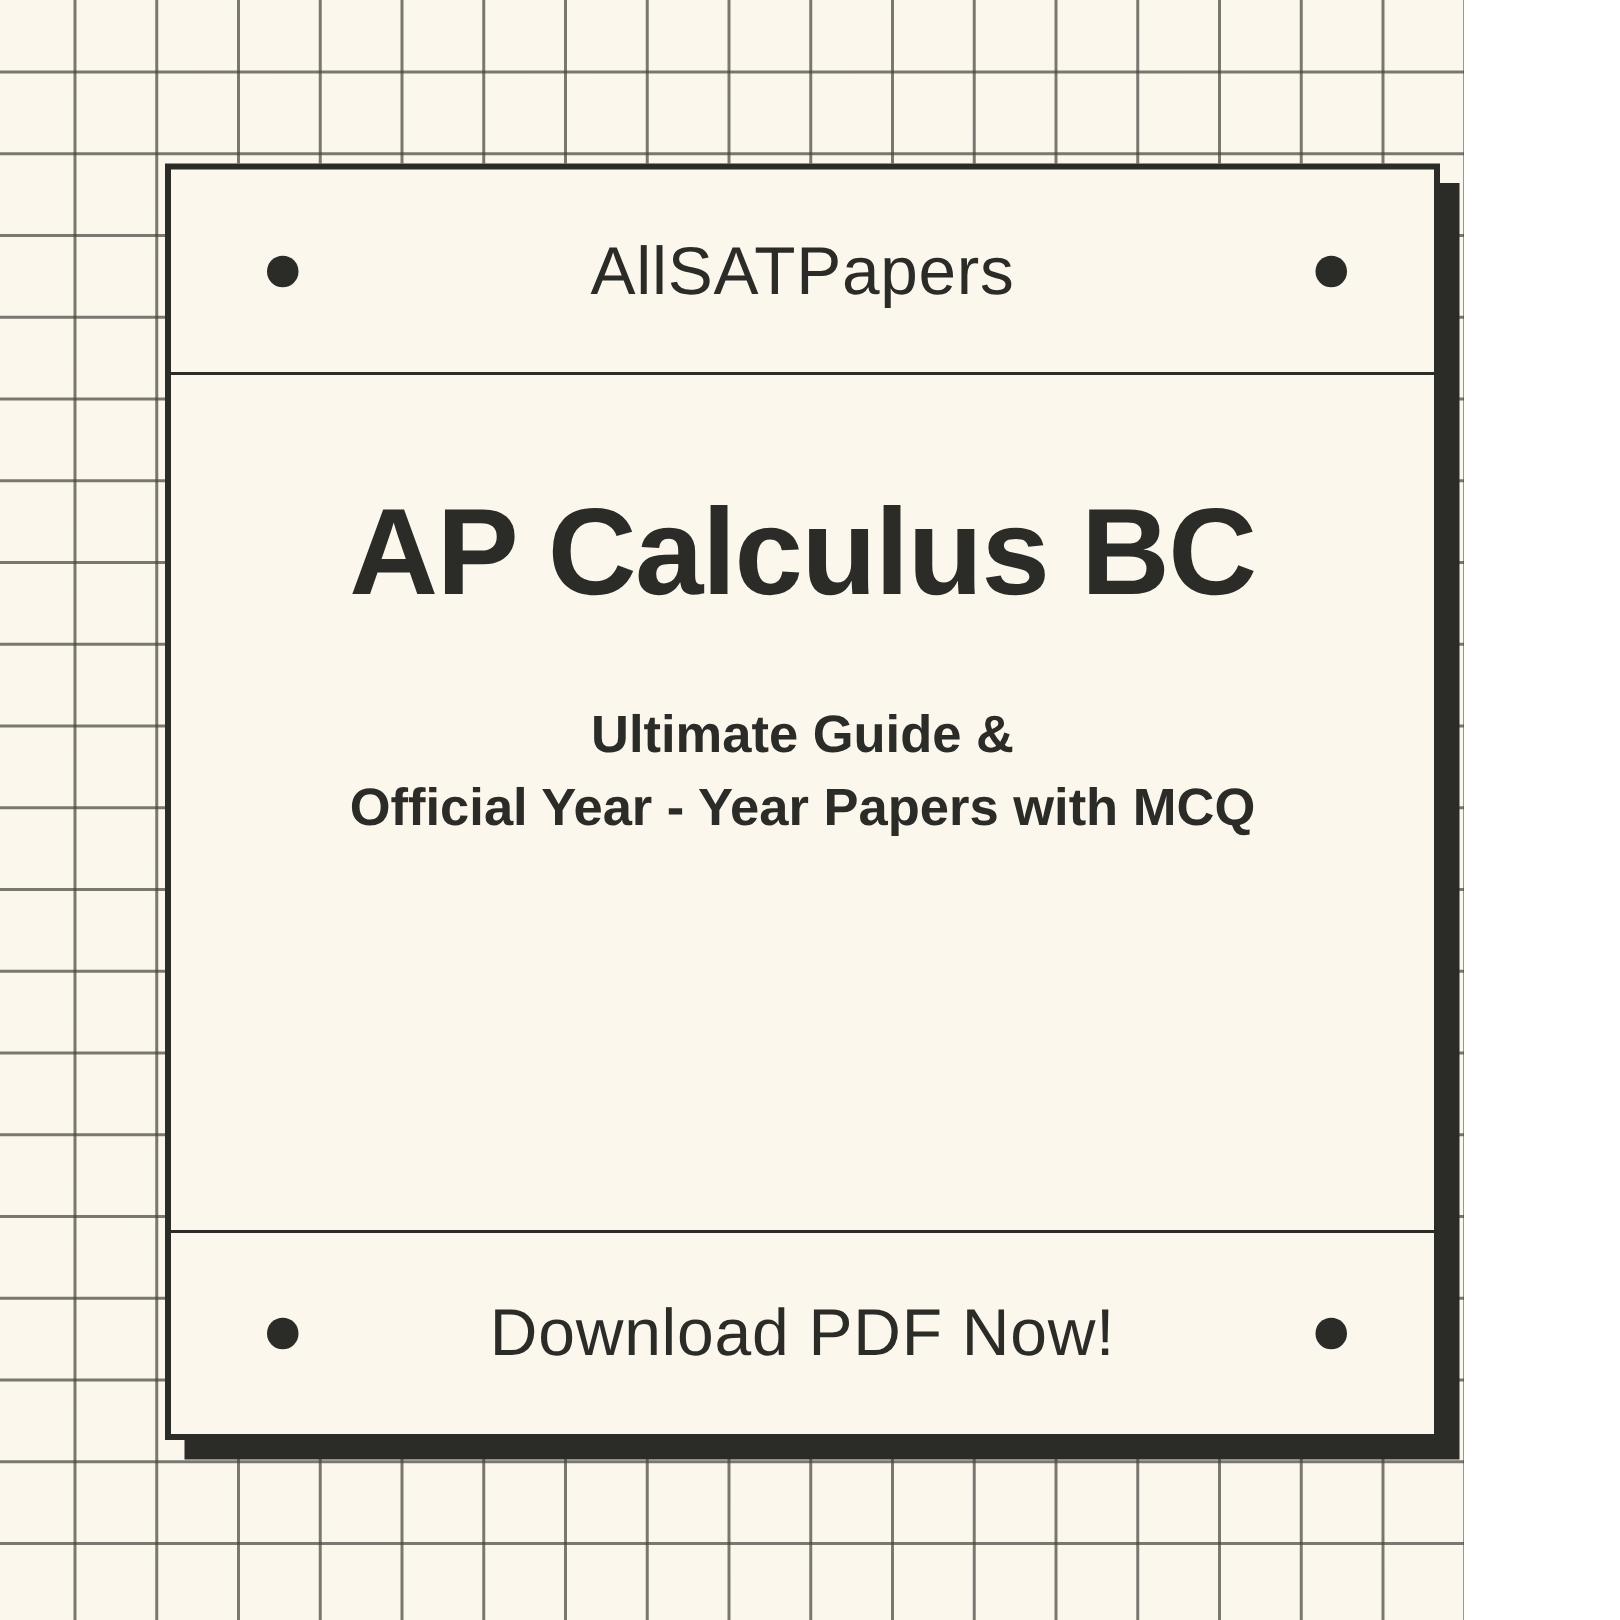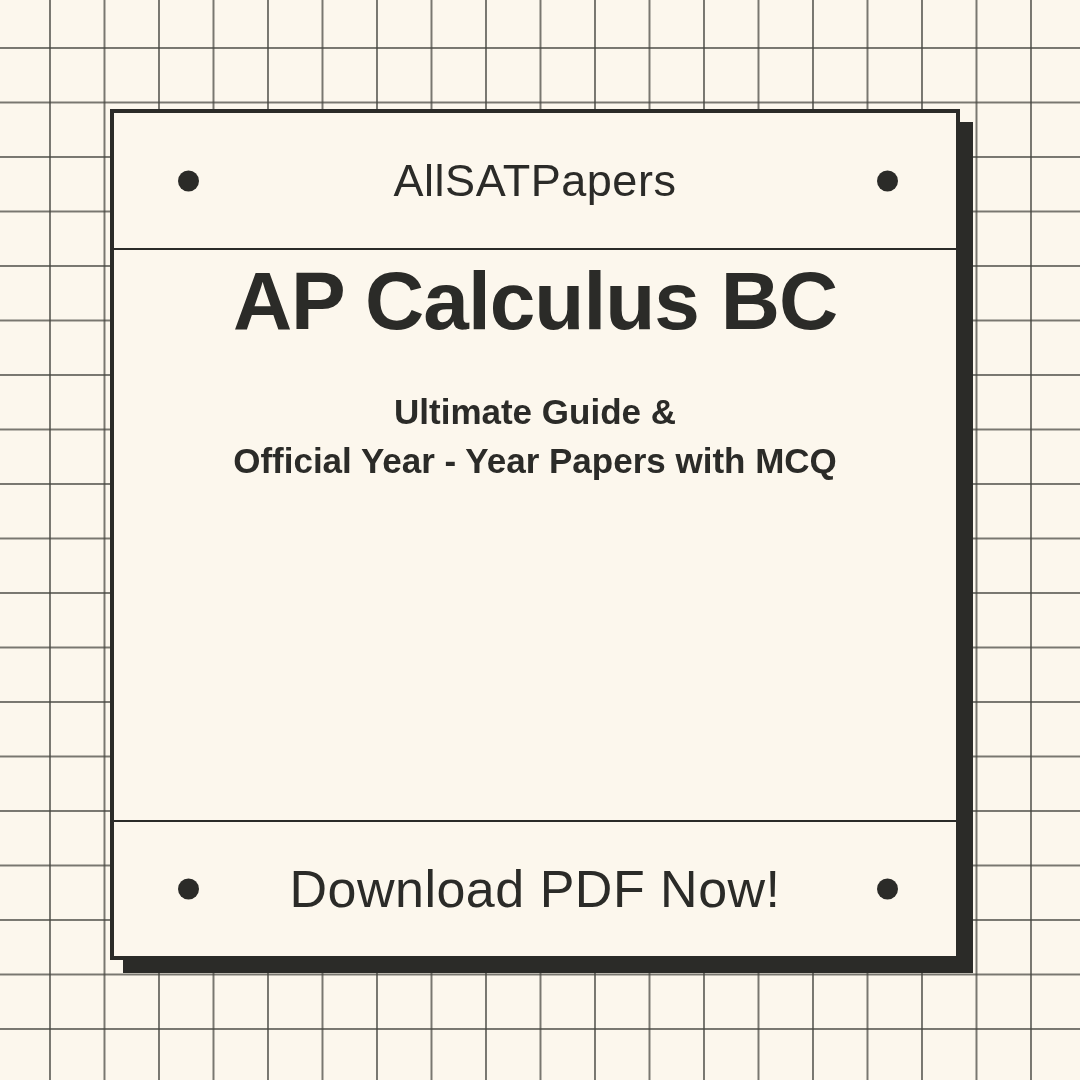--- a/index.html
+++ b/index.html
@@ -7,21 +7,21 @@
     padding: 0;
   }
   body {
     width: 1080px;
     height: 1080px;
     overflow: hidden;
     font-family: "Liberation Sans", sans-serif;
   }
   .canvas {
     position: relative;
-    width: 1080px;
+    width: 976px;
     height: 1080px;
     background-color: #FCF7ED;
     background-image:
       linear-gradient(to right, rgba(70,70,64,0.72) 0, rgba(70,70,64,0.72) 1.7px, transparent 1.7px),
       linear-gradient(to bottom, rgba(70,70,64,0.72) 0, rgba(70,70,64,0.72) 1.7px, transparent 1.7px);
     background-size: 54.5px 54.5px;
     background-position: 49px 47px;
   }
   .card {
     position: absolute;
@@ -63,43 +63,44 @@
   }
   .dot-left  { left: 64px; }
   .dot-right { right: 58px; }
   .brand {
     font-size: 45px;
     font-weight: 400;
     letter-spacing: 0.5px;
     white-space: nowrap;
   }
   .cta {
-    font-size: 52px;
+    font-size: 44px;
     font-weight: 400;
     letter-spacing: 0.5px;
     white-space: nowrap;
     cursor: pointer;
   }
   .body {
     flex: 1 1 auto;
     display: flex;
     flex-direction: column;
     align-items: center;
+    padding-top: 68px;
     box-sizing: border-box;
     text-align: center;
   }
   .main-title {
     font-size: 82px;
     line-height: 1.25;
     font-weight: 700;
     letter-spacing: -1px;
     margin: 0;
   }
   .subtitle {
-    margin-top: 34px;
+    margin-top: 44px;
     font-size: 35px;
     line-height: 1.42;
     font-weight: 700;
     letter-spacing: 0;
   }
 </style>
 </head>
 <body>
 
 <div class="canvas">

